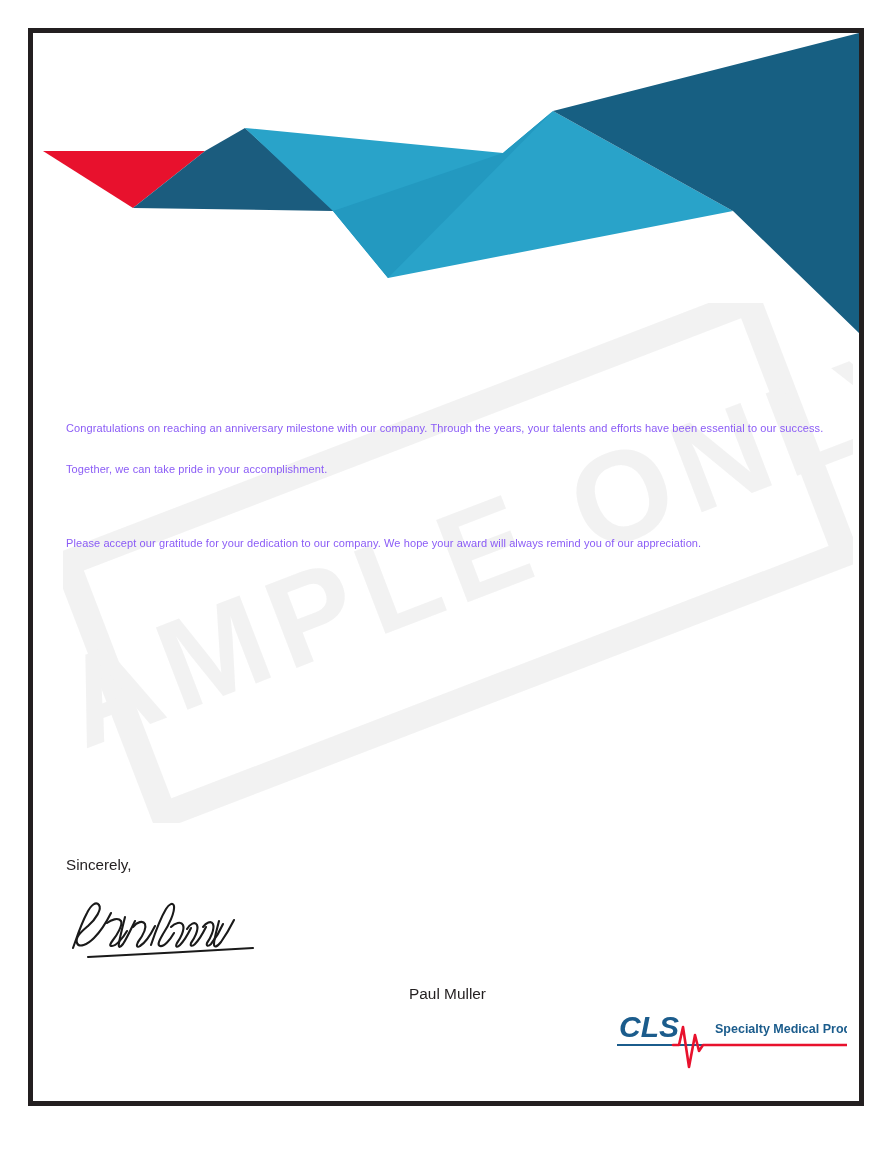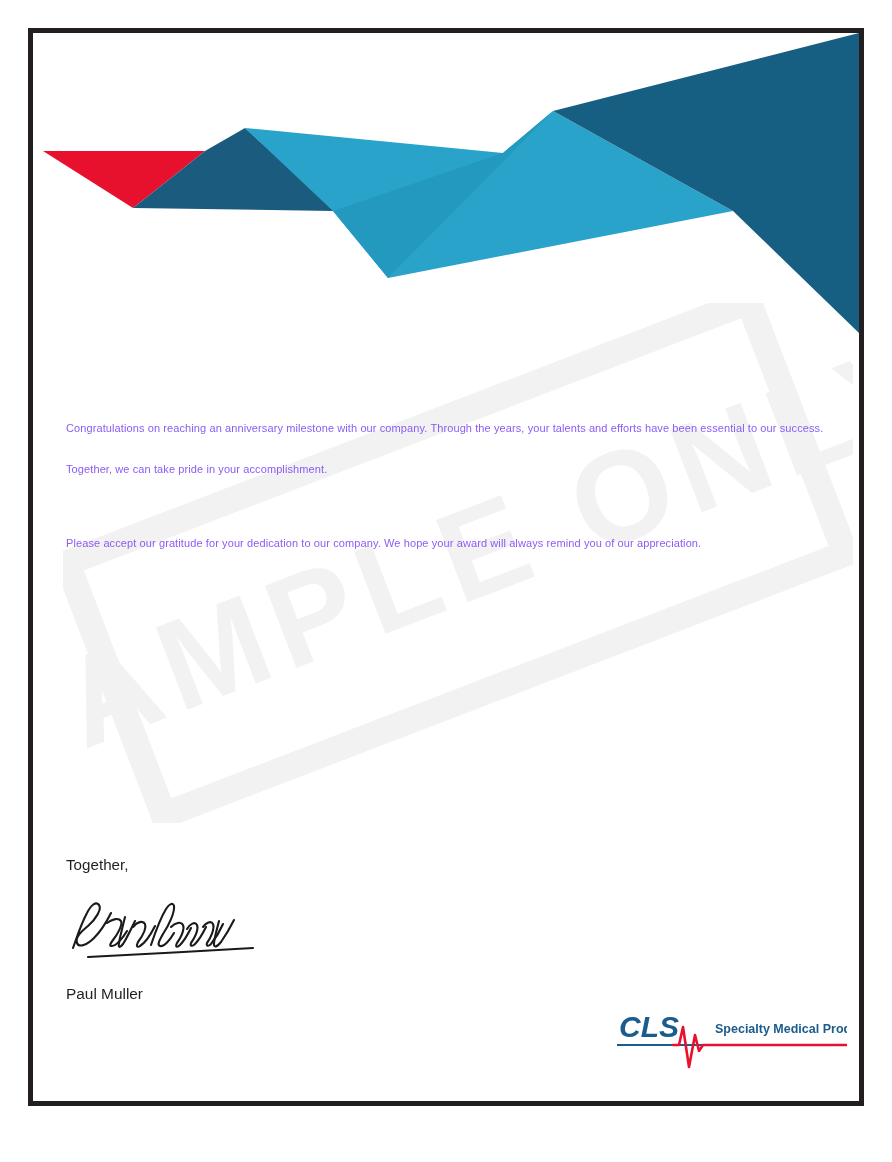--- a/index.html
+++ b/index.html
@@ -97,20 +97,21 @@
     position: absolute;
     left: 33px;
     top: 940px;
     width: 420px;
   }
   .signer-line {
     color: #231f20;
     font-size: 15.4px;
     line-height: 42px;
     margin: 0;
+    text-align: right;
   }
 
   
   #logo {
     position: absolute;
     right: 12px;
     bottom: 26px;
     width: 230px;
     height: 70px;
   }
@@ -141,21 +142,21 @@
         <text x="395" y="300" text-anchor="middle" font-family="Liberation Sans, sans-serif" font-size="128" font-weight="bold" fill="#e8e8e8" letter-spacing="10">SAMPLE ONLY</text>
       </g>
     </svg>
 
     <div id="letter">
       <p class="para">Congratulations on reaching an anniversary milestone with our company. Through the years, your talents and efforts have been essential to our success. Together, we can take pride in your accomplishment.</p>
       <p class="para">Please accept our gratitude for your dedication to our company. We hope your award will always remind you of our appreciation.</p>
     </div>
 
     <div id="signoff">
-      <p class="signoff-line">Together,</p>
+      <p class="signoff-line">Sincerely,</p>
     </div>
 
     <svg id="signature-image" viewBox="0 0 230 70">
       <g fill="none" stroke="#1a1a1a" stroke-width="2.1" stroke-linecap="round" stroke-linejoin="round">
         <path d="M10,55 C14,44 18,31 24,20 C28,12 33,8 36,12 C39,16 33,26 25,33 C18,39 12,44 14,50 C16,55 24,52 31,45 C38,38 44,28 48,20"></path>
         <path d="M44,30 C48,27 55,24 58,28 C60,32 54,42 50,47 C47,51 46,53 49,53 C53,53 60,45 64,38"></path>
         <path d="M62,24 C60,32 57,44 56,50 C55,55 57,55 60,51 C64,45 69,34 72,28"></path>
         <path d="M70,34 C74,29 80,27 82,31 C84,36 78,45 75,49 C73,53 74,55 77,53 C82,50 88,41 92,33"></path>
         <path d="M88,52 C92,40 97,26 103,16 C106,11 110,9 111,13 C112,19 106,32 100,41 C96,48 94,52 97,53 C101,54 107,47 111,40"></path>
         <path d="M108,34 C112,30 118,28 120,32 C122,37 117,46 114,50 C112,54 114,55 117,52 C121,48 125,41 128,35"></path>

